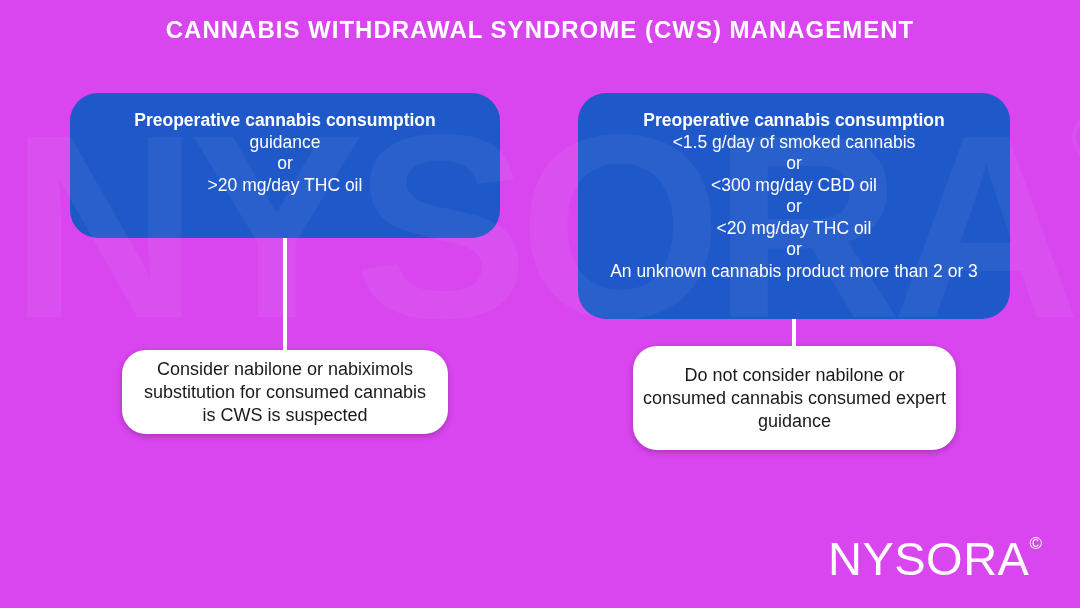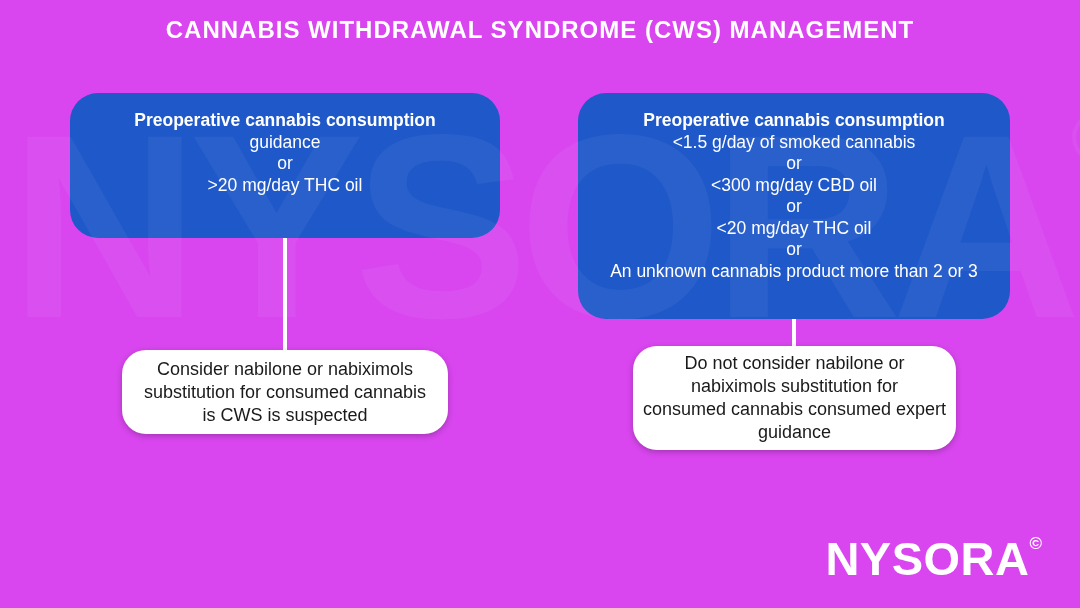--- a/index.html
+++ b/index.html
@@ -80,21 +80,21 @@
     font-size: 72px;
     letter-spacing: 0;
     vertical-align: 155px;
   }
   .logo {
     position: absolute;
     right: 38px;
     bottom: 26px;
     color: #ffffff;
     font-size: 47px;
-    font-weight: bold;
+    font-weight: normal;
     letter-spacing: 0.5px;
     z-index: 2;
     line-height: 1;
   }
   .logo-c {
     font-size: 17px;
     vertical-align: 26px;
     letter-spacing: 0;
   }
 </style>
@@ -127,21 +127,20 @@
   </div>
 
   <div class="action-box action-left">
     <div>Consider nabilone or nabiximols</div>
     <div>substitution for consumed cannabis</div>
     <div>is CWS is suspected</div>
   </div>
 
   <div class="action-box action-right">
     <div>Do not consider nabilone or</div>
-    <div>nabiximols substitution for</div>
     <div>consumed cannabis consumed expert</div>
     <div>guidance</div>
   </div>
 
   <div class="watermark"><span>NYSORA</span><span class="watermark-c">©</span></div>
 
   <div class="logo"><span>NYSORA</span><span class="logo-c">©</span></div>
 
 </div>
 

